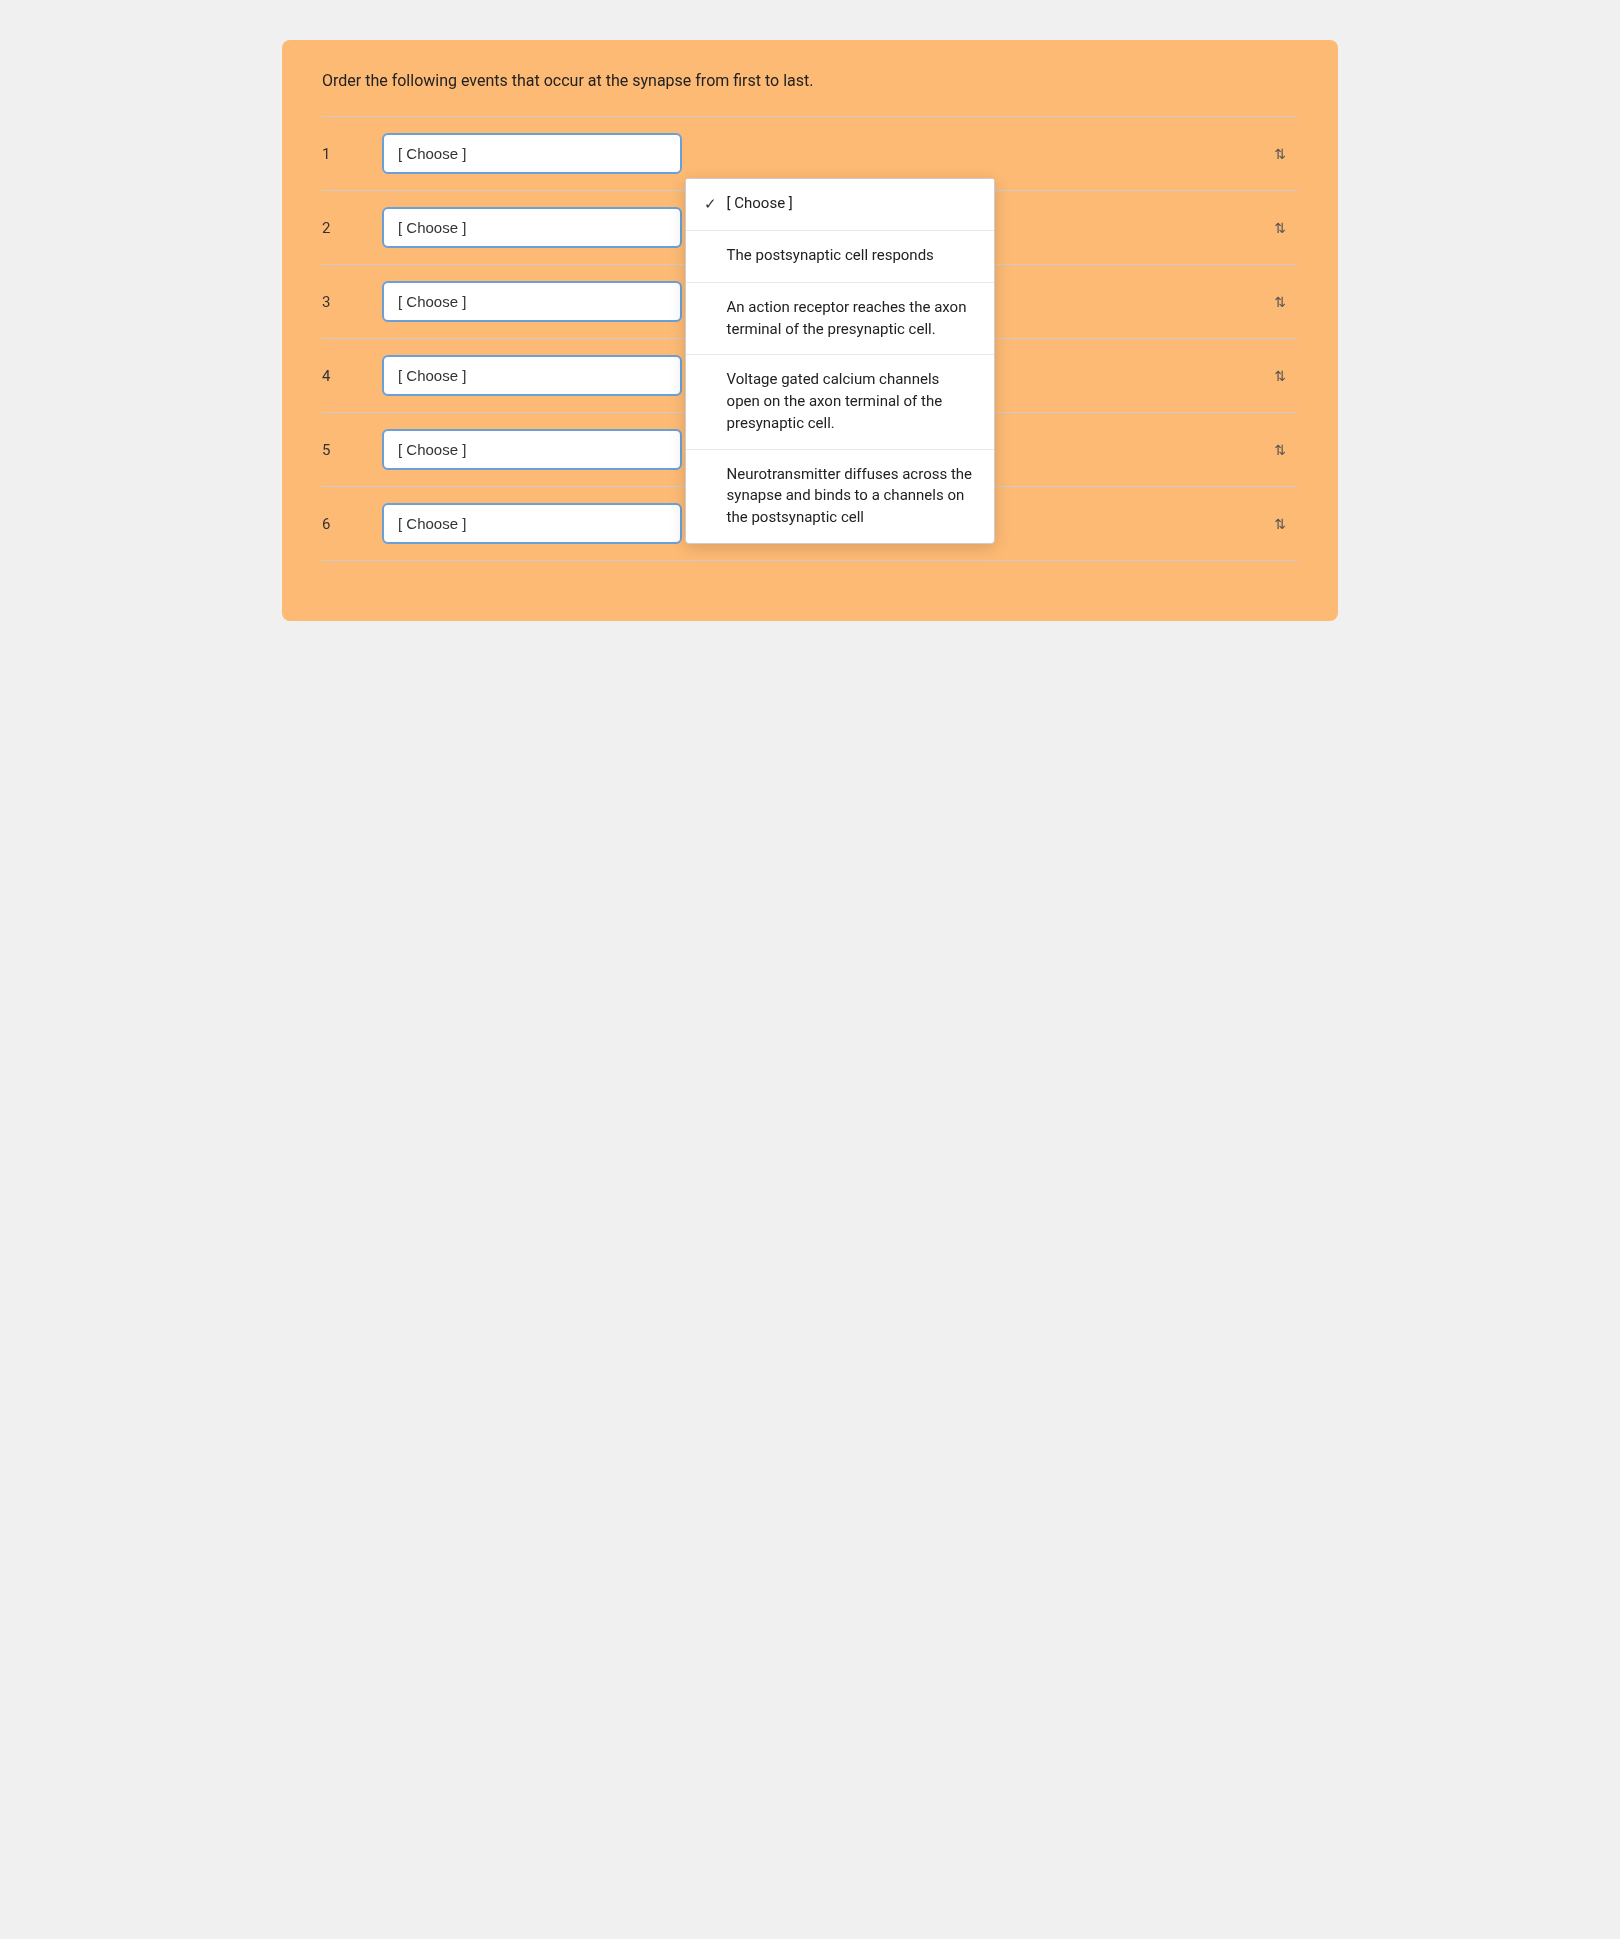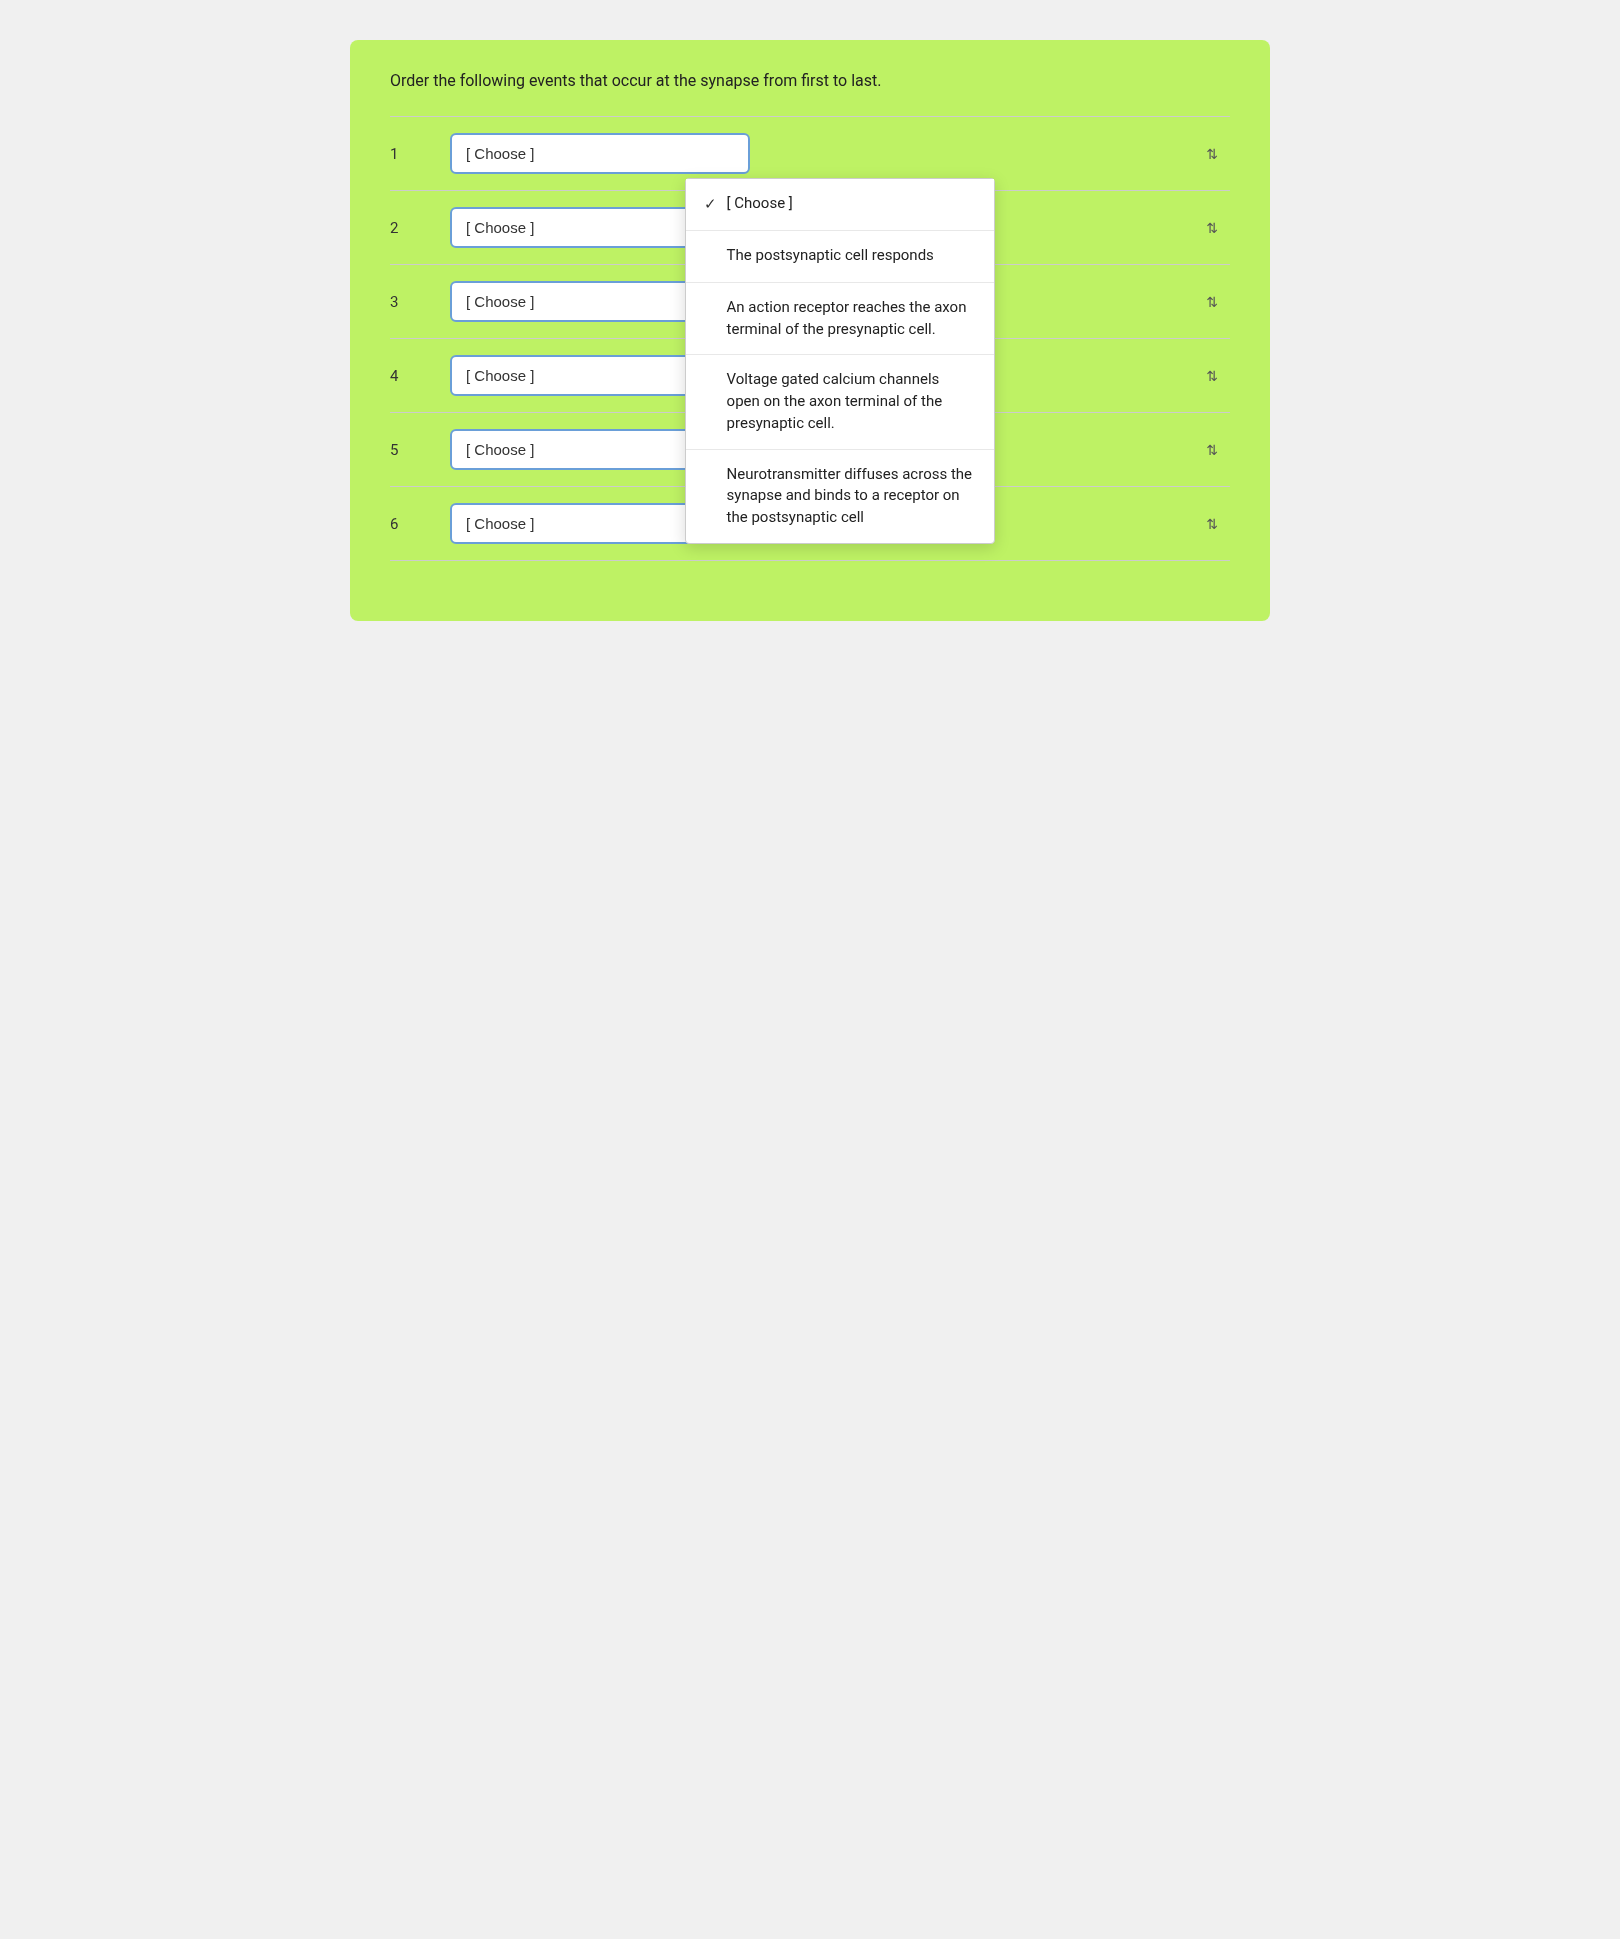--- a/index.html
+++ b/index.html
@@ -12,22 +12,22 @@
       font-family: -apple-system, BlinkMacSystemFont, "Segoe UI", Roboto, sans-serif;
       background: #f0f0f0;
       display: flex;
       justify-content: center;
       align-items: flex-start;
       min-height: 1939px;
       padding: 40px 20px;
     }
 
     .page-container {
-      width: 920px;
-      background: #bef264;
+      width: 1056px;
+      background: #fdba74;
       border-radius: 8px;
       padding: 30px 40px 60px 40px;
       position: relative;
     }
 
     .instruction-text {
       font-size: 16px;
       color: #222;
       margin-bottom: 24px;
       line-height: 1.4;
@@ -175,21 +175,21 @@
             <span class="item-text">An action receptor reaches the axon terminal of the presynaptic cell.</span>
           </div>
 
           <div class="dropdown-item">
             <span class="checkmark" style="visibility:hidden;">✓</span>
             <span class="item-text">Voltage gated calcium channels open on the axon terminal of the presynaptic cell.</span>
           </div>
 
           <div class="dropdown-item">
             <span class="checkmark" style="visibility:hidden;">✓</span>
-            <span class="item-text">Neurotransmitter diffuses across the synapse and binds to a receptor on the postsynaptic cell</span>
+            <span class="item-text">Neurotransmitter diffuses across the synapse and binds to a channels on the postsynaptic cell</span>
           </div>
 
 
         </div>
       </div>
     </div>
 
     <div class="order-row">
       <div class="row-number">2</div>
       <div class="row-select-wrapper">

